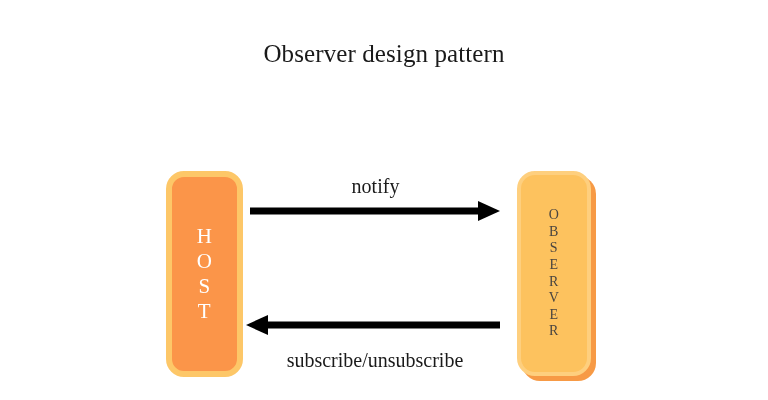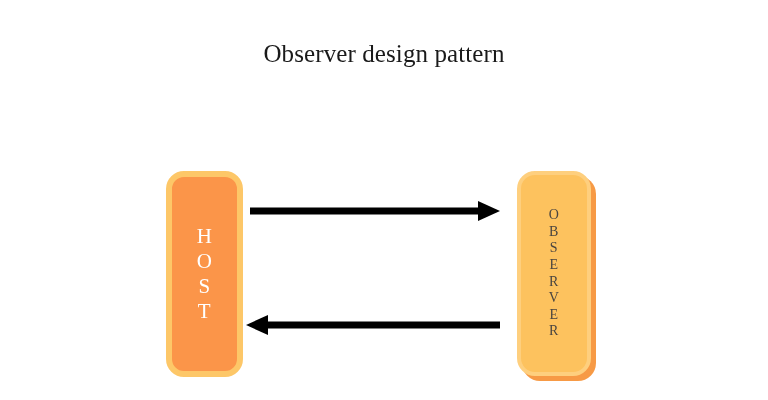--- a/index.html
+++ b/index.html
@@ -137,19 +137,21 @@
       <span>V</span>
       <span>E</span>
       <span>R</span>
     </div>
   </div>
 
   <svg class="arrow-svg" id="notify-arrow" width="250" height="22" viewBox="0 0 250 22">
     <line x1="0" y1="11" x2="228" y2="11" stroke="#000000" stroke-width="7"></line>
     <polygon points="228,1 250,11 228,21" fill="#000000"></polygon>
   </svg>
+  <div class="edge-label" id="notify-label">notify</div>
 
   <svg class="arrow-svg" id="subscribe-arrow" width="254" height="22" viewBox="0 0 254 22">
     <line x1="22" y1="11" x2="254" y2="11" stroke="#000000" stroke-width="7"></line>
     <polygon points="22,1 0,11 22,21" fill="#000000"></polygon>
   </svg>
+  <div class="edge-label" id="subscribe-label">subscribe/unsubscribe</div>
 
 </div>
 
 </body></html>

